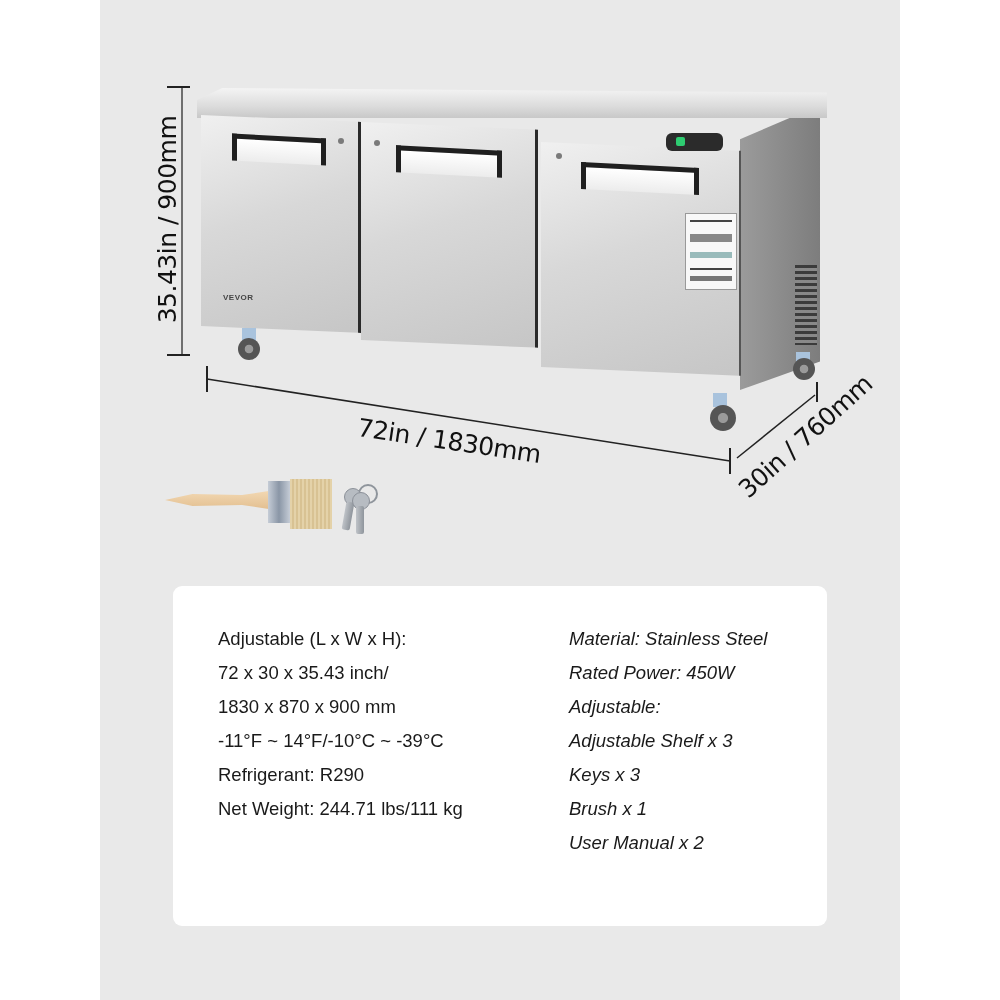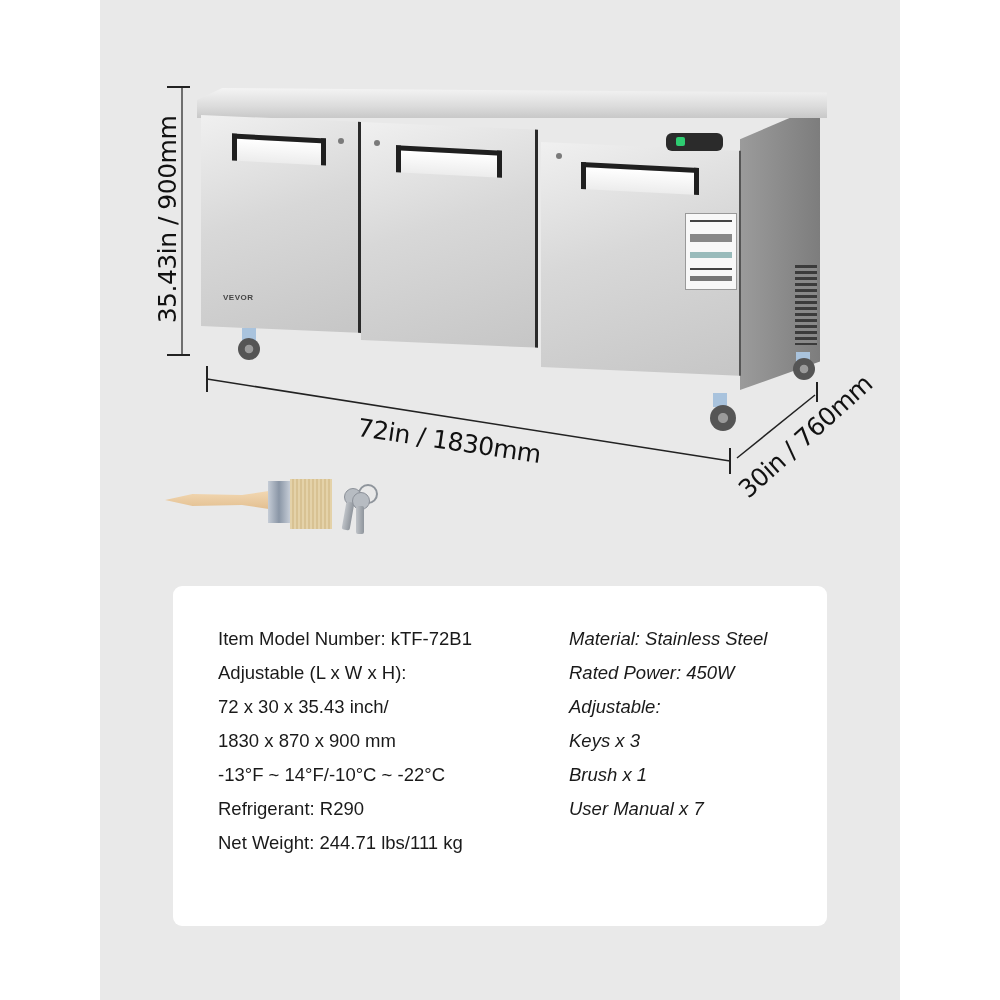--- a/index.html
+++ b/index.html
@@ -153,29 +153,29 @@
 <div class="brush-ferrule"></div>
 <div class="brush-bristles"></div>
 <div class="key-ring"></div>
 <div class="key-head" style="left:344px; top:488px;"></div>
 <div class="key" style="left:344px; top:502px; transform:rotate(10deg);"></div>
 <div class="key-head" style="left:352px; top:492px;"></div>
 <div class="key" style="left:356px; top:506px;"></div>
 
 <div class="card">
   <div class="col col-left">
-    <div class="spec-line">Item Model Number: kTF-72B1</div>
     <div class="spec-line">Adjustable (L x W x H):</div>
     <div class="spec-line">72 x 30 x 35.43 inch/</div>
     <div class="spec-line">1830 x 870 x 900 mm</div>
-    <div class="spec-line">-13°F ~ 14°F/-10°C ~ -22°C</div>
+    <div class="spec-line">-11°F ~ 14°F/-10°C ~ -39°C</div>
     <div class="spec-line">Refrigerant: R290</div>
     <div class="spec-line">Net Weight: 244.71 lbs/111 kg</div>
   </div>
   <div class="col col-right">
     <div class="spec-line">Material: Stainless Steel</div>
     <div class="spec-line">Rated Power: 450W</div>
     <div class="spec-line">Adjustable:</div>
+    <div class="spec-line">Adjustable Shelf x 3</div>
     <div class="spec-line">Keys x 3</div>
     <div class="spec-line">Brush x 1</div>
-    <div class="spec-line">User Manual x 7</div>
+    <div class="spec-line">User Manual x 2</div>
   </div>
 </div>
 
 </body></html>

